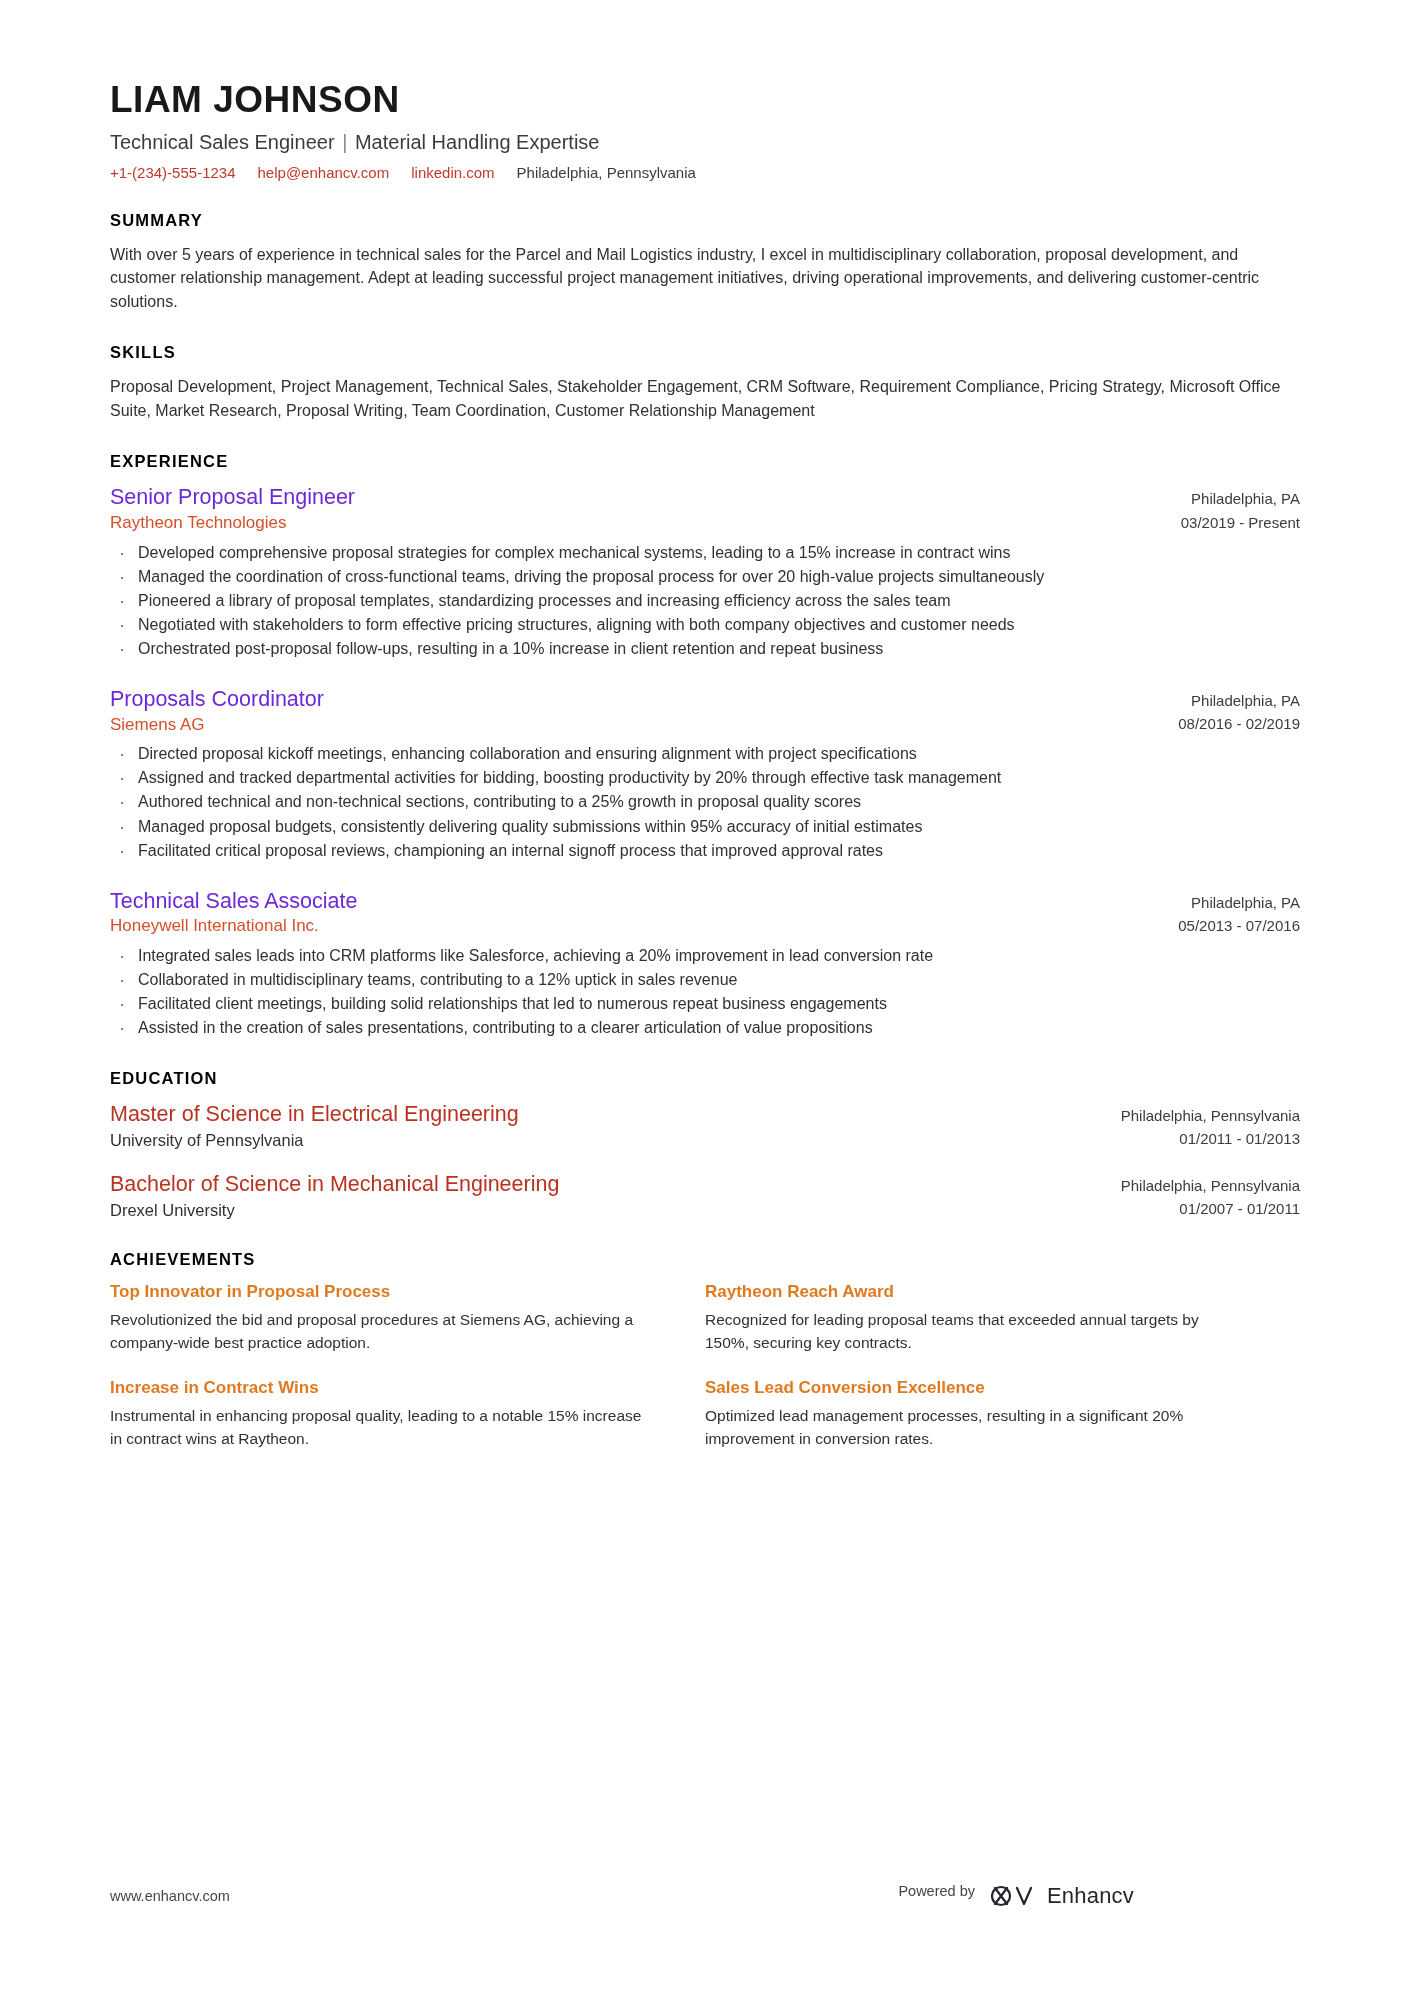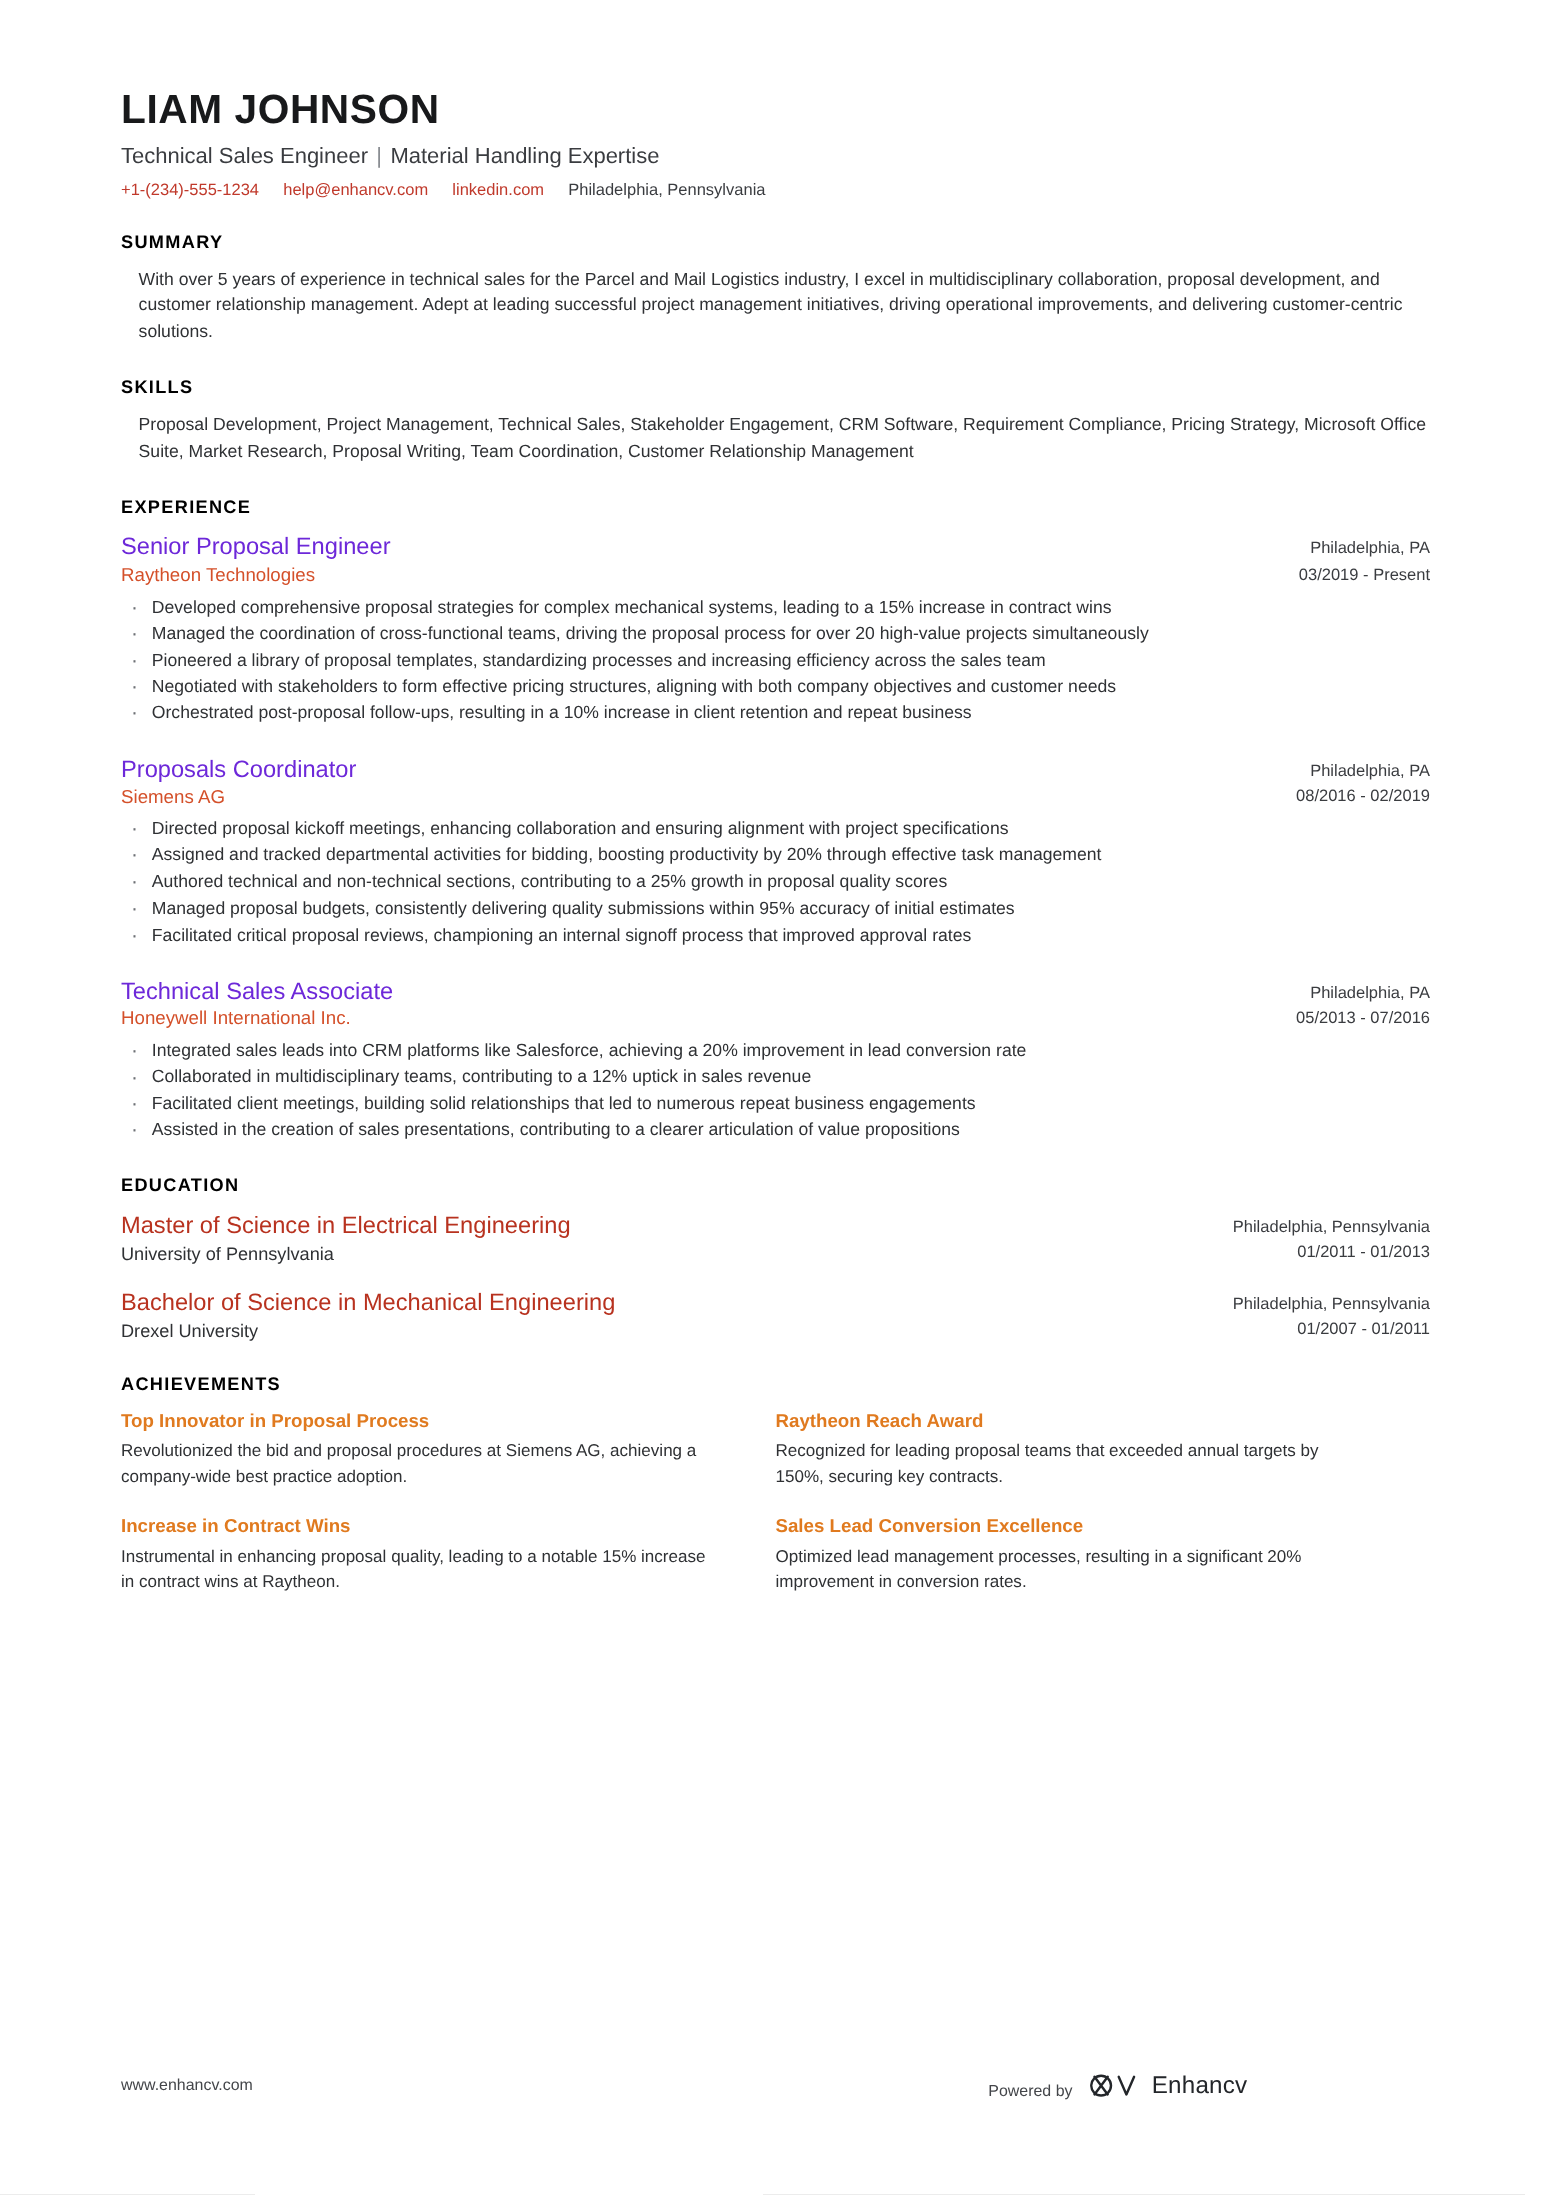--- a/index.html
+++ b/index.html
@@ -63,21 +63,20 @@
     font-size: 16.5px;
     font-weight: bold;
     letter-spacing: 1.2px;
     color: #000000;
     margin-bottom: 13px;
   }
   .body-text {
     font-size: 16px;
     line-height: 1.47;
     color: #2f3134;
-    margin-left: 16px;
   }
 
   
   .entry { margin-bottom: 26px; }
   .entry:last-child { margin-bottom: 0; }
   .entry-head {
     display: flex;
     justify-content: space-between;
     align-items: flex-start;
   }
@@ -161,21 +160,21 @@
     display: flex;
     justify-content: space-between;
     align-items: center;
   }
   .footer-url {
     font-size: 14.5px;
     color: #44464a;
   }
   .footer-right {
     display: flex;
-    align-items: flex-end;
+    align-items: flex-start;
   }
   .powered {
     font-size: 14.5px;
     color: #44464a;
     margin-right: 16px;
   }
   .brand-mark {
     margin-right: 10px;
     display: flex;
     align-items: center;

